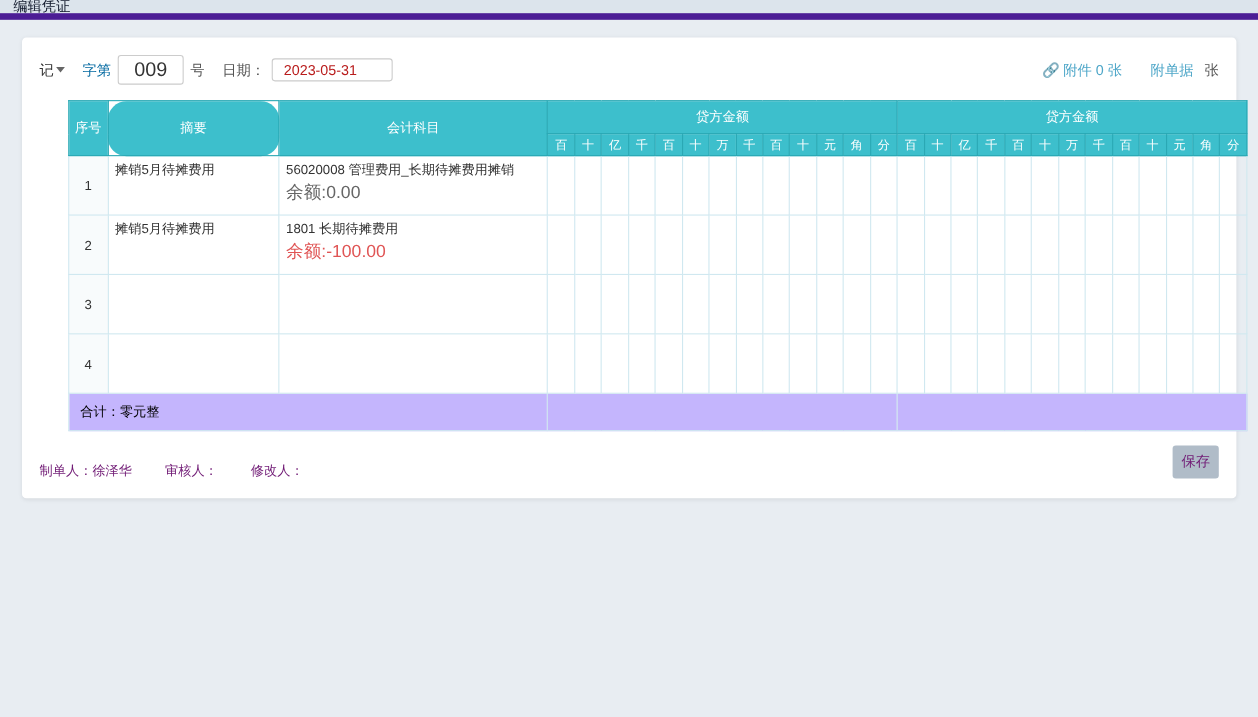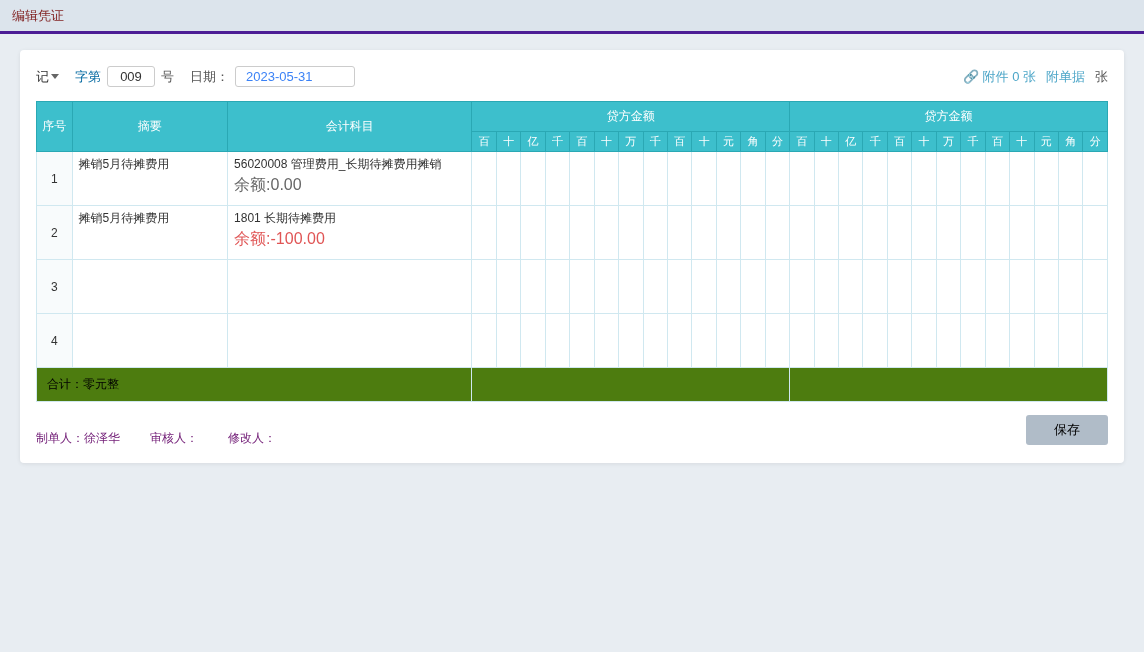--- a/index.html
+++ b/index.html
@@ -15,23 +15,23 @@
       width: 1144px;
       height: 652px;
       background: #e8edf2;
       display: flex;
       flex-direction: column;
     }
     .title-bar {
       background: #dce4ec;
       padding: 6px 12px;
       font-size: 13px;
-      color: #7f1d1d;
-      border-bottom: 3px solid #4c1d95;
-      height: 34px;
+      color: #0f172a;
+      border-bottom: 6px solid #4c1d95;
+      height: 16px;
       display: flex;
       align-items: center;
     }
     .main-content {
       flex: 1;
       padding: 16px 20px;
       overflow: auto;
     }
     .page-header {
       display: flex;
@@ -90,62 +90,64 @@
       border-left: 4px solid transparent;
       border-right: 4px solid transparent;
       border-top: 5px solid #666;
       display: inline-block;
     }
     .zi-label { color: #0369a1; font-size: 13px; }
     .zi-input {
       border: 1px solid #ccc;
       border-radius: 3px;
       padding: 2px 8px;
-      width: 48px;
-      font-size: 13px;
+      width: 60px;
+      font-size: 18px;
       text-align: center;
       color: #333;
     }
     .date-input {
       border: 1px solid #ccc;
       border-radius: 3px;
       padding: 2px 10px;
       font-size: 13px;
-      color: #3b82f6;
-      width: 120px;
+      color: #b91c1c;
+      width: 110px;
     }
     .attachment-area {
       display: flex;
       align-items: center;
       gap: 10px;
       margin-left: auto;
     }
     .attachment-link {
       color: #4da6c8;
       font-size: 13px;
       cursor: pointer;
       display: flex;
       align-items: center;
       gap: 3px;
     }
     .attachment-btn {
       color: #4da6c8;
       font-size: 13px;
       cursor: pointer;
+      margin-left: 16px;
     }
     .zhang-label {
       color: #555;
       font-size: 13px;
     }
 
     
     .voucher-table {
       width: 100%;
       border-collapse: collapse;
       font-size: 12px;
+      margin-left: 26px;
     }
     .voucher-table thead tr.header-top th {
       background: #3dbfcc;
       color: #fff;
       text-align: center;
       padding: 6px 4px;
       border: 1px solid #2aa8b4;
       font-weight: normal;
     }
     .voucher-table thead tr.header-sub th {
@@ -182,37 +184,37 @@
     }
     .balance-text {
       color: #666;
       font-size: 16px;
       margin-top: 2px;
     }
     .balance-text.negative { color: #e05555; }
     .total-row td {
       border: 1px solid #d0e8f0;
       padding: 8px 10px;
-      background: #4d7c0f;
+      background: #c4b5fd;
     }
     .footer-row {
       display: flex;
       align-items: center;
       gap: 30px;
       margin-top: 10px;
       padding-top: 8px;
       color: #701a75;
       font-size: 12px;
     }
     .save-btn {
       background: #b0bcc8;
-      color: #000000;
+      color: #701a75;
       border: none;
       border-radius: 3px;
-      padding: 6px 28px;
+      padding: 6px 8px;
       font-size: 13px;
       cursor: pointer;
       float: right;
       text-align: right;
     }
     .footer-wrap {
       display: flex;
       justify-content: space-between;
       align-items: center;
       margin-top: 10px;
@@ -257,21 +259,21 @@
           </span>
           <span class="attachment-btn">附单据</span>
           <span class="zhang-label">张</span>
         </div>
       </div>
 
       <table class="voucher-table">
         <thead>
           <tr class="header-top">
             <th rowspan="2" style="width:32px;">序号</th>
-            <th rowspan="2" style="width:140px;">摘要</th>
+            <th rowspan="2" style="width:140px;border-radius:17px;">摘要</th>
             <th rowspan="2" style="width:220px;">会计科目</th>
             <th colspan="13">贷方金额</th>
             <th colspan="13">贷方金额</th>
           </tr>
           <tr class="header-sub" id="subheader-row">
           <th class="char-col">百</th>
               <th class="char-col">十</th>
               <th class="char-col">亿</th>
               <th class="char-col">千</th>
               <th class="char-col">百</th>

